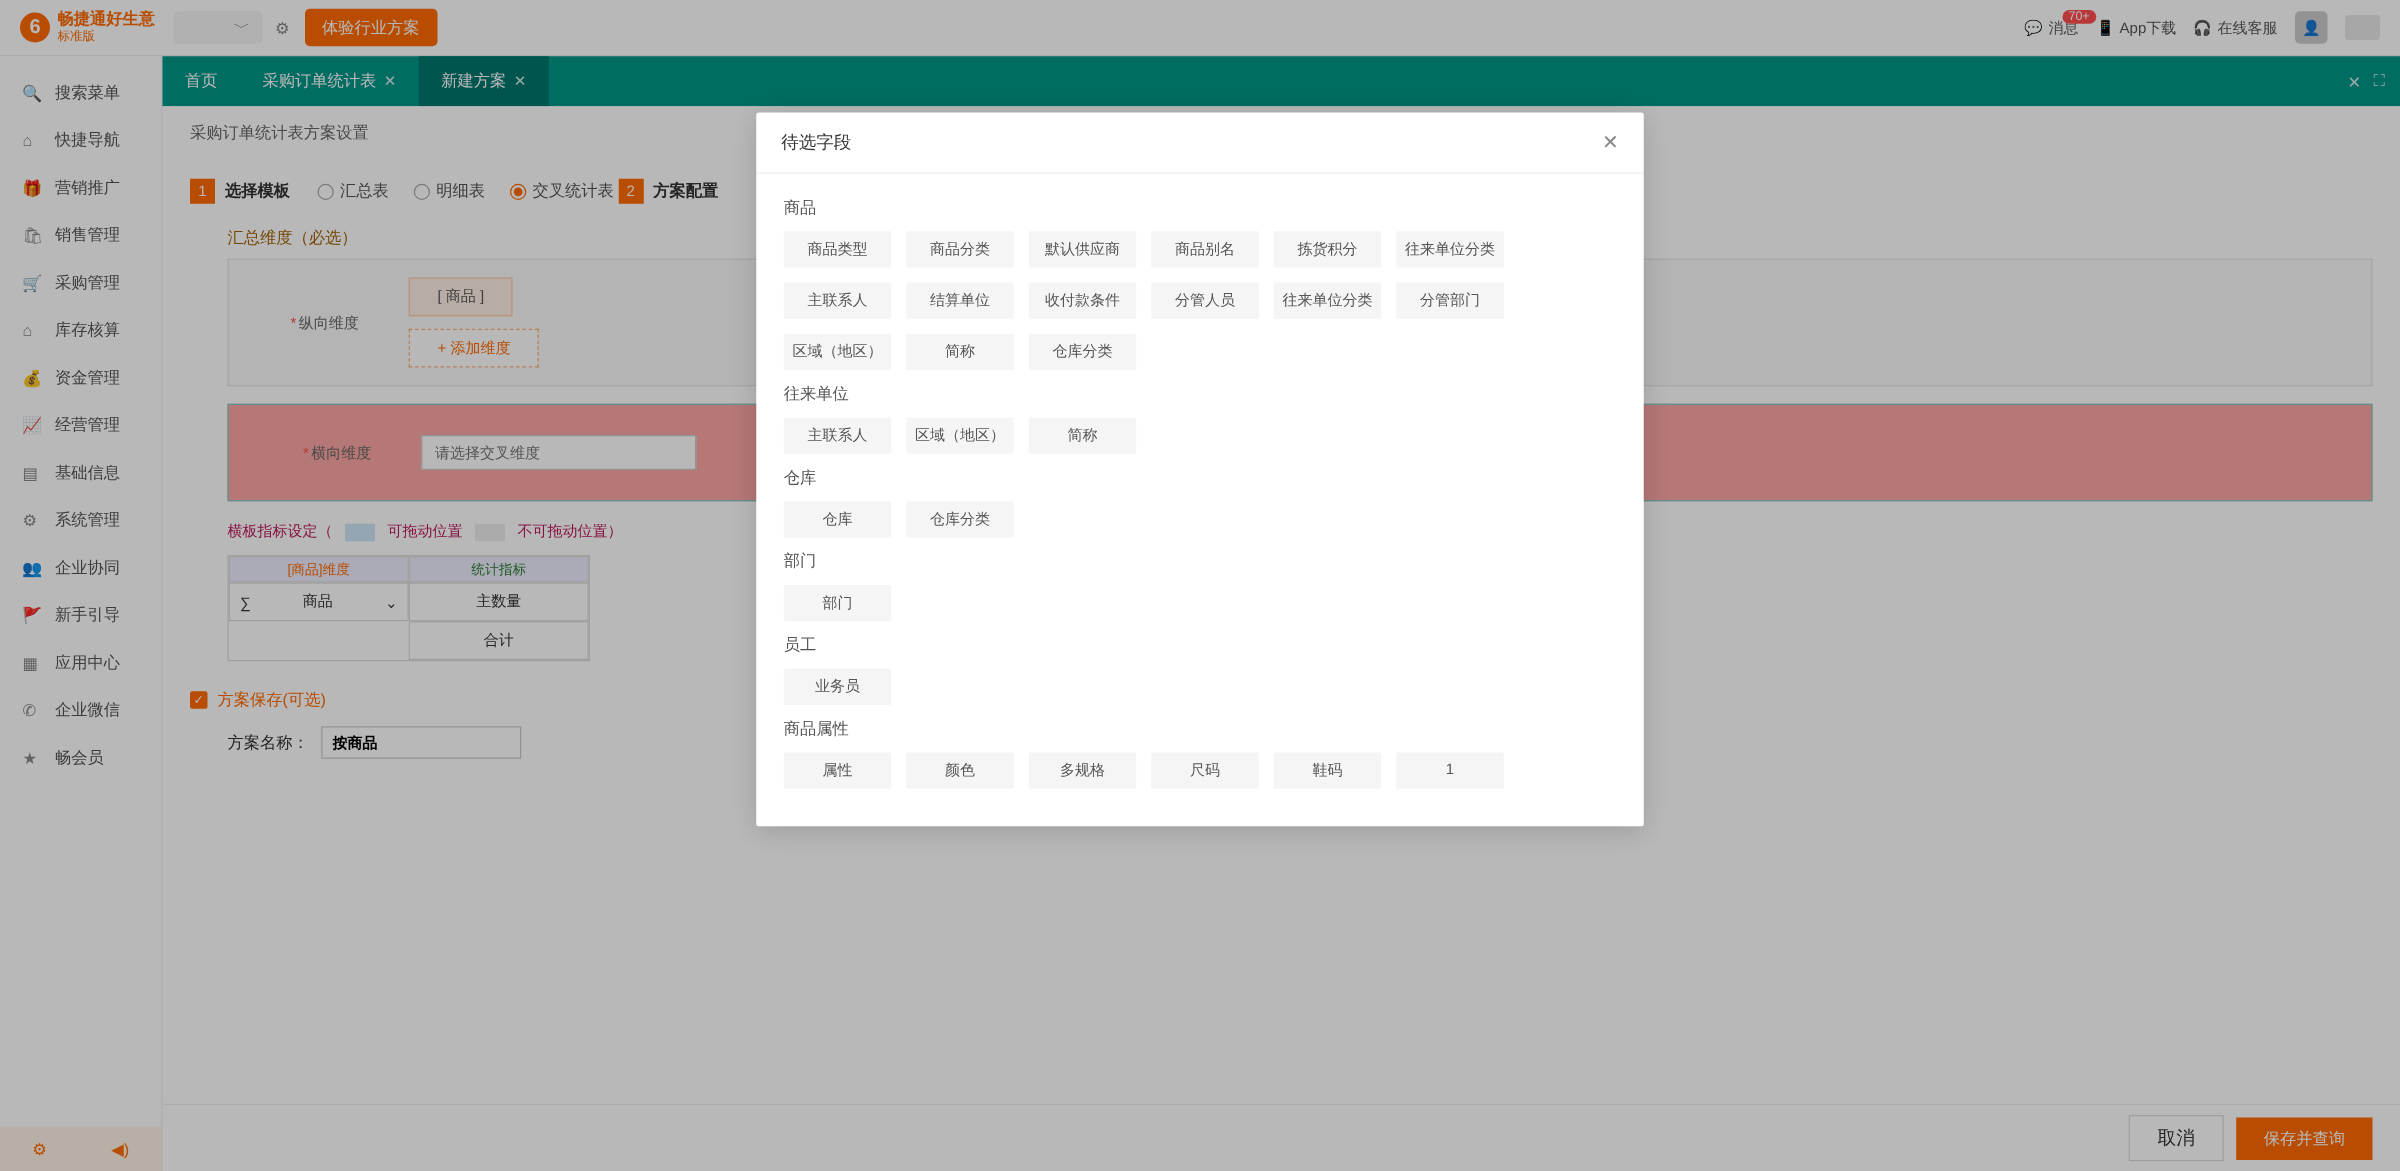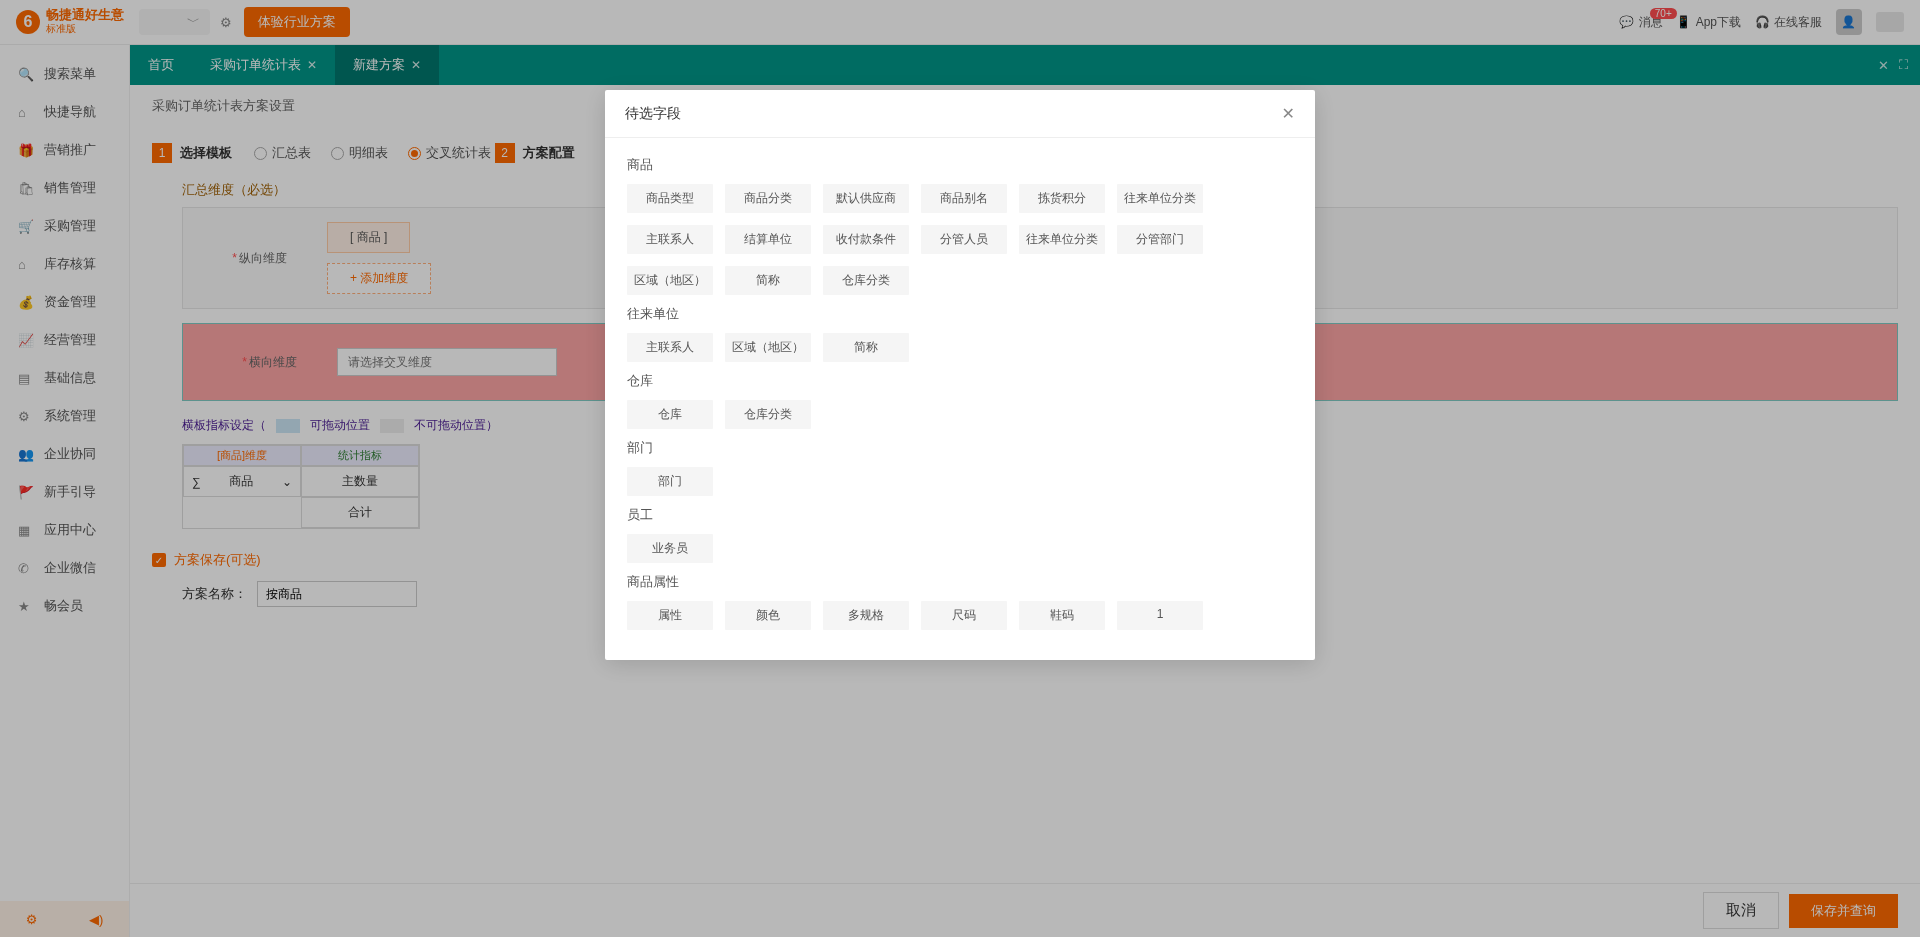--- a/index.html
+++ b/index.html
@@ -41,36 +41,36 @@
 .panel-body { padding-left: 30px; margin-top: 10px; }
 .section-title { font-size: 13px; color: #a16207; margin: 8px 0; }
 .req::before { content: "*"; color: #ff4d4f; margin-right: 2px; }
 .dim-area { border: 1px solid #e6e6e6; padding: 14px; background: #fafafa; margin: 6px 0 14px; display: flex; align-items: center; }
 .dim-label { width: 90px; text-align: right; color: #666; font-size: 12px; }
 .dim-chips { display: flex; flex-direction: column; gap: 10px; margin-left: 40px; align-items: flex-start; }
 .chip { background: #fff0e6; border: 1px solid #ffcca6; color: #555; padding: 6px 22px; font-size: 12px; }
 .chip.add { background: #fff; border: 1px dashed #ffb07d; color: #ff6a00; }
 .cross-dim { background: #fca5a5; border: 1px solid #80cbc4; padding: 24px; display: flex; align-items: center; }
 .cross-dim input { padding: 6px 10px; border: 1px solid #ccc; width: 220px; margin-left: 40px; font-size: 12px; }
-.legend { margin: 16px 0 10px; font-size: 12px; color: #4c1d95; display: flex; align-items: center; gap: 10px; }
+.legend { margin: 16px 0 10px; font-size: 12px; color: #be185d; display: flex; align-items: center; gap: 10px; }
 .legend .box { width: 24px; height: 14px; display: inline-block; }
 .legend .box.blue { background: #cce7f5; }
 .legend .box.grey { background: #eee; }
-.mini-grid { border: 1px solid #ddd; width: 238px; }
+.mini-grid { border: 1px solid #ddd; width: 290px; }
 .mini-grid .row { display: flex; }
 .mini-grid .cell { flex: 1; border: 1px solid #ddd; padding: 6px 8px; font-size: 12px; text-align: center; display: flex; align-items: center; justify-content: center; }
 .mini-grid .hdr1 { background: #eef; font-size: 11px; padding: 2px; }
 .mini-grid .hdr1.orange { color: #ff6a00; }
 .mini-grid .hdr1.green { color: #2e7d32; }
 .hint { margin-top: 14px; font-size: 12px; color: #999; line-height: 1.8; }
 .save-sect { margin-top: 22px; display:flex; align-items:center; gap:8px; }
 .save-sect .chk { width:14px; height:14px; background:#ff6a00; display:inline-flex; align-items:center; justify-content:center; color:#fff; font-size:10px; border-radius:2px; }
 .save-sect .t { color:#ff6a00; font-size:13px; }
 .name-row { margin-top: 12px; display: flex; align-items: center; gap: 10px; }
-.name-row input { padding: 5px 8px; border: 1px solid #ccc; font-size: 12px; width: 160px; }
+.name-row input { padding: 5px 8px; border: 1px solid #ccc; font-size: 12px; width: 160px; font-weight: bold; }
 .footer-bar { height: 54px; display:flex; justify-content:flex-end; align-items:center; gap:10px; padding-right:22px; border-top:1px solid #eee; background:#fff; }
 .btn-g { padding: 8px 22px; background:#fff; border:1px solid #ddd; font-size:15px; }
 .btn-p { padding: 8px 22px; background: #ff6a00; color:#fff; font-size:13px; }
 
 .mask { position: fixed; inset: 0; background: rgba(0,0,0,0.28); display:flex; align-items:flex-start; justify-content:center; padding-top:90px; }
 .modal { width: 710px; background:#fff; border-radius: 2px; max-height: 72vh; display:flex; flex-direction:column; box-shadow: 0 4px 24px rgba(0,0,0,0.15); }
 .modal-h { padding:14px 20px; display:flex; align-items:center; border-bottom:1px solid #eee; }
 .modal-h .title { font-size:14px; color:#333; }
 .modal-h .close { margin-left:auto; color:#888; font-size:16px; cursor:pointer; }
 .modal-b { padding: 14px 22px 20px; overflow:auto; }

